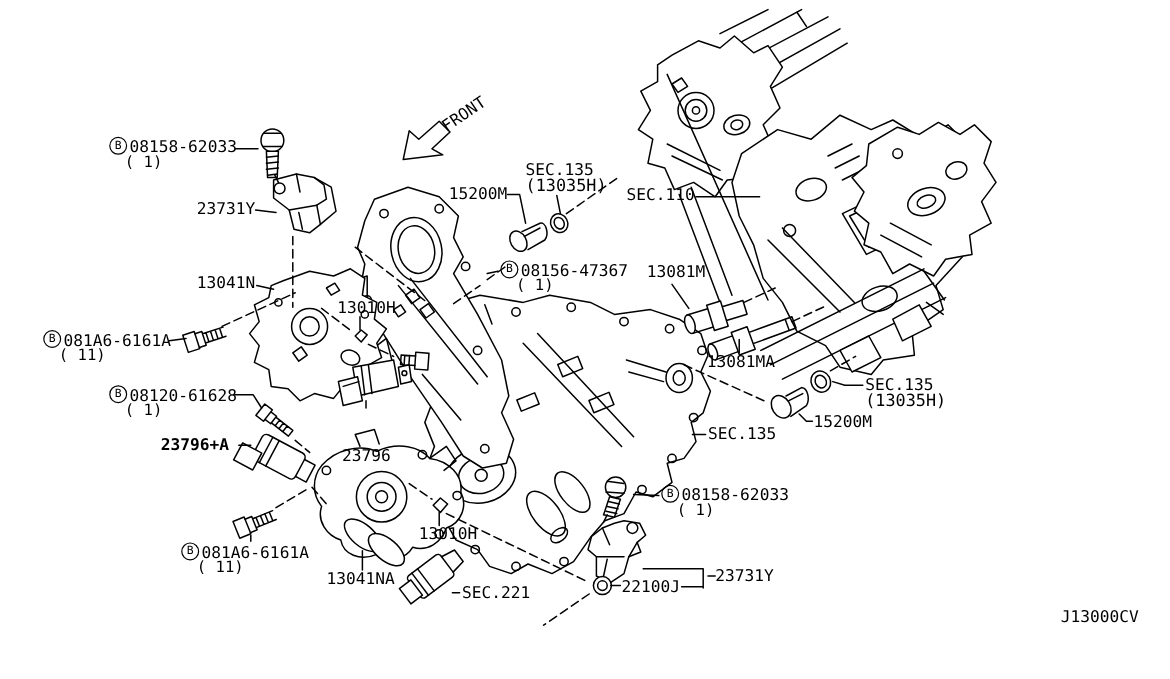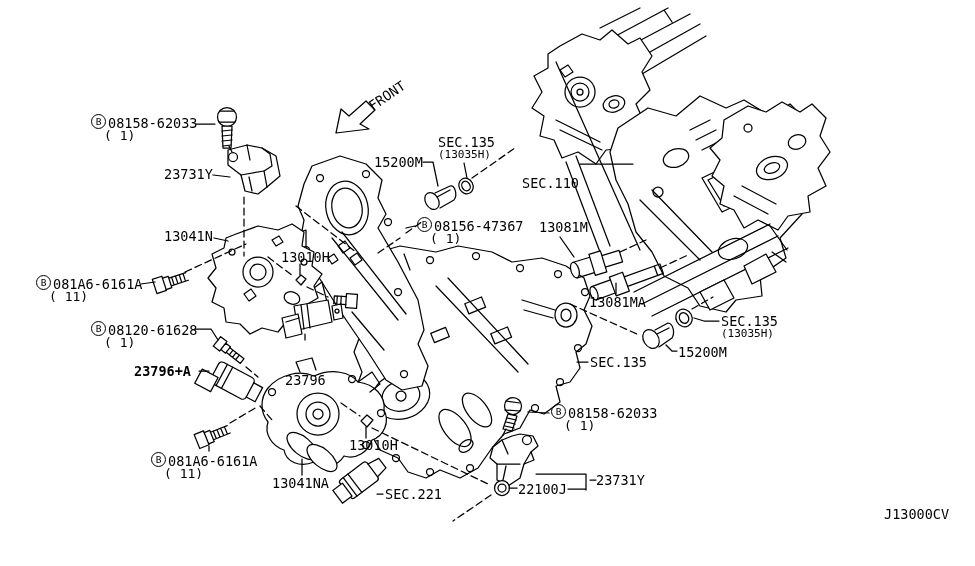--- a/index.html
+++ b/index.html
@@ -6,21 +6,21 @@
   .stage{position:relative;width:975px;height:566px;background:#ffffff;overflow:hidden;
          font-family:"DejaVu Sans Mono", monospace;}
   svg{position:absolute;left:0;top:0;}
   .callout-layer{position:absolute;left:0;top:0;width:975px;height:566px;z-index:5;}
   .callout{position:absolute;color:#000;font-size:13.5px;line-height:14px;white-space:nowrap;}
   .callout .row{display:inline-flex;align-items:center;}
   .bcirc{display:inline-flex;width:13px;height:13px;border:1.4px solid #000;border-radius:50%;
          align-items:center;justify-content:center;font-size:9.5px;line-height:9px;
          margin-right:2px;position:relative;top:-1px;flex:none;}
   .qty{padding-left:13px;font-size:13px;margin-top:-1px;}
-  .line2{font-size:11px;margin-top:-1px;}
+  .line2{font-size:14px;margin-top:-1px;}
   .rot{transform-origin:left top;}
 </style>
 </head>
 <body>
 
 <div class="stage">
 
 <svg width="975" height="566" viewBox="0 0 975 566">
 <g fill="none" stroke="#000" stroke-width="1.25" stroke-linejoin="round" stroke-linecap="round">
 
@@ -299,21 +299,21 @@
       <div class="callout" style="left: 374px; top: 155px;"><span class="row">
           <span>15200M</span>
         </span></div>
       <div class="callout" style="left: 438px; top: 135px;"><span class="row">
           <span>SEC.135</span>
         </span><div class="line2">(13035H)</div></div>
       <div class="callout" style="left: 417px; top: 217px;"><span class="row">
           <span class="bcirc">B</span>
           <span>08156-47367</span>
         </span><div class="qty">( 1)</div></div>
-      <div class="callout" style="left: 522px; top: 156px; margin-top: 20px;"><span class="row">
+      <div class="callout" style="left: 522px; top: 156px;"><span class="row">
           <span>SEC.110</span>
         </span></div>
       <div class="callout" style="left: 539px; top: 220px; text-align: center;"><span class="row">
           <span>13081M</span>
         </span></div>
       <div class="callout" style="left: 589px; top: 295px;"><span class="row">
           <span>13081MA</span>
         </span></div>
       <div class="callout" style="left: 721px; top: 314px;"><span class="row">
           <span>SEC.135</span>

